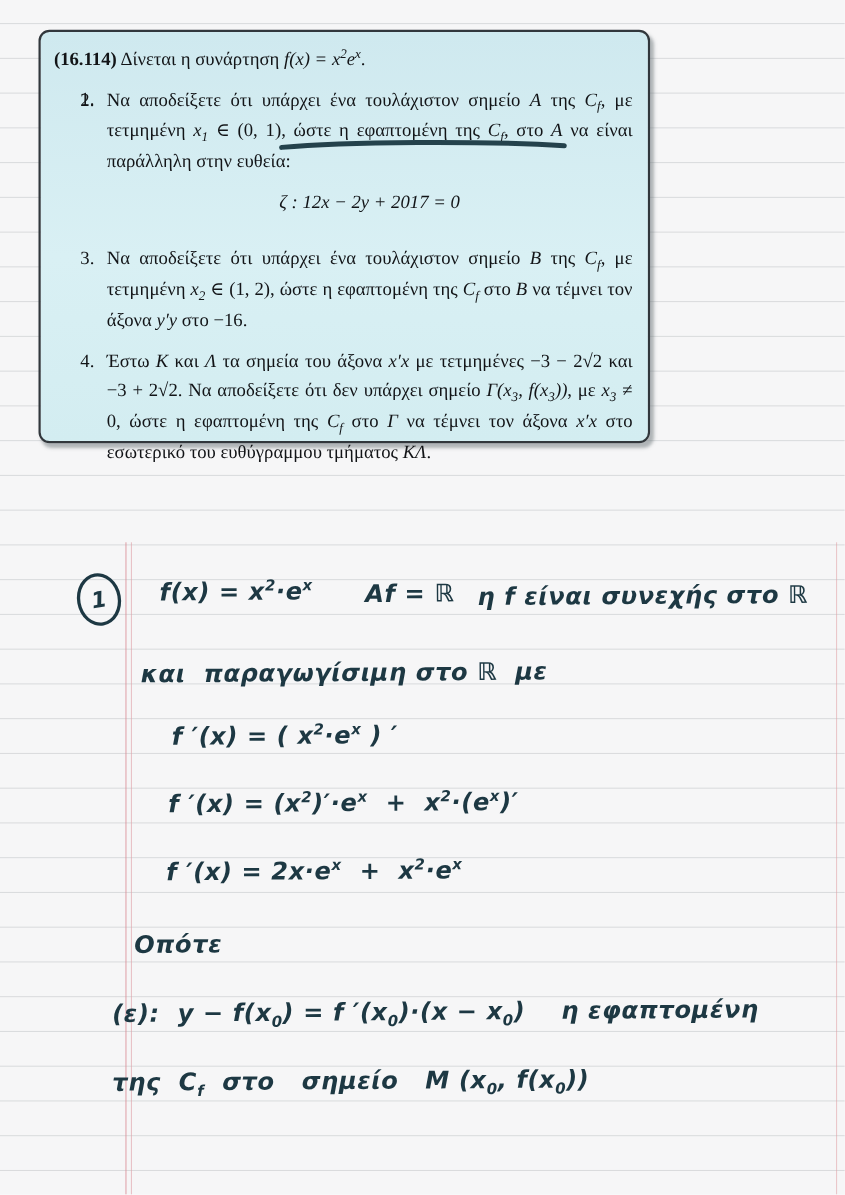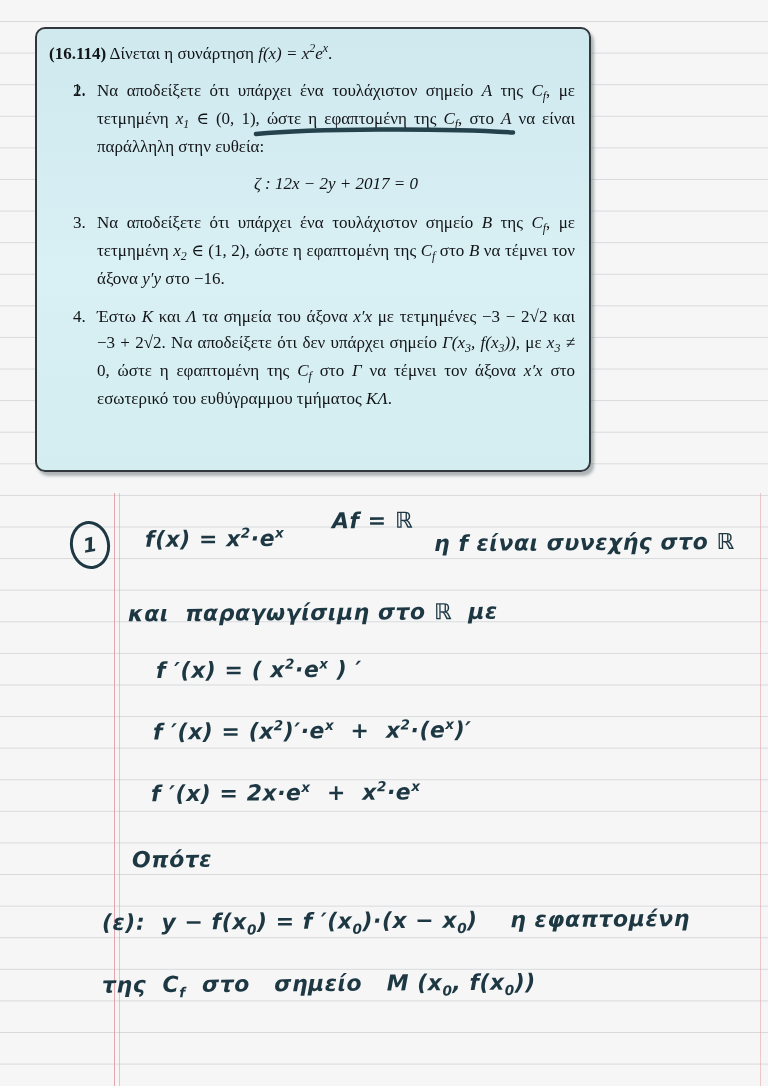--- a/index.html
+++ b/index.html
@@ -18,35 +18,35 @@
     background-position:0 21px;
   }
   
   .vline{position:absolute;top:493px;bottom:0;width:1px;}
   .vline.a{left:114px;background:rgba(217,140,148,.75);}
   .vline.b{left:119px;background:rgba(224,160,166,.6);}
   .vline.c{left:760px;background:rgba(224,160,166,.55);}
 
   
   .pbox{
-    position:absolute;left:35px;top:27px;width:556px;height:445px;
+    position:absolute;left:35px;top:27px;width:556px;height:376px;
     box-sizing:border-box;
     background:linear-gradient(180deg,#cfe9ef 0%,#d9f0f4 55%,#d3edf1 100%);
     border:2px solid #31373c;border-radius:10px;
     box-shadow:3px 4px 3px rgba(105,115,120,.5);
     padding:10px 14px 8px 10px;
     color:#121417;
     font-size:17px;line-height:1.56;
   }
   .pbox .intro{margin:0 0 10px 2px;}
   .pbox .tag{font-weight:bold;}
   .pbox .item{position:relative;padding-left:50px;margin-bottom:11px;text-align:justify;}
   .pbox .num{position:absolute;left:26px;top:0;}
   .pbox i{font-style:italic;}
-  .pbox .equation{text-align:center;font-style:italic;margin:10px 0 13px;}
+  .pbox .equation{text-align:center;font-style:italic;margin:10px 0 25px;}
   .pbox sub,.pbox sup{font-size:70%;}
   .hand-underline{position:absolute;left:216px;top:97px;pointer-events:none;}
 
   
   .hw{
     position:absolute;
     font-family:"DejaVu Sans",sans-serif;
     font-style:italic;font-weight:bold;
     font-size:22px;color:#1d3843;
     letter-spacing:.5px;
@@ -98,22 +98,22 @@
     <svg class="hand-underline" width="264" height="12" viewBox="0 0 264 12">
       <path d="M3,8 C60,2.5 190,2 260,6.5" fill="none" stroke="#24424c" stroke-width="4.5" stroke-linecap="round"></path>
     </svg>
   </div>
 
   <div class="step-circle">
       <span>1</span>
     </div>
 
   <div class="hw" style="left:145px;top:525px">f(x) = x<sup>2</sup>·e<sup>x</sup></div>
-  <div class="hw" style="left:332px;top:508px">Af = ℝ</div>
+  <div class="hw" style="left:332px;top:528px">Af = ℝ</div>
   <div class="hw" style="left:434px;top:530px">η f είναι συνεχής στο ℝ</div>
   <div class="hw" style="left:128px;top:600px">και  παραγωγίσιμη στο ℝ  με</div>
   <div class="hw" style="left:156px;top:656px">f ′(x) = ( x<sup>2</sup>·e<sup>x</sup> ) ′</div>
   <div class="hw" style="left:153px;top:717px">f ′(x) = (x<sup>2</sup>)′·e<sup>x</sup>  +  x<sup>2</sup>·(e<sup>x</sup>)′</div>
   <div class="hw" style="left:151px;top:779px">f ′(x) = 2x·e<sup>x</sup>  +  x<sup>2</sup>·e<sup>x</sup></div>
-  <div class="hw" style="left:132px;top:847px">Οπότε</div>
+  <div class="hw" style="left:122px;top:847px">Οπότε</div>
   <div class="hw" style="left:102px;top:908px">(ε):  y − f(x<sub>0</sub>) = f ′(x<sub>0</sub>)·(x − x<sub>0</sub>)    η εφαπτομένη</div>
   <div class="hw" style="left:102px;top:971px">της  C<sub>f</sub>  στο   σημείο   M (x<sub>0</sub>, f(x<sub>0</sub>))</div>
 </div>
 
 </body></html>

